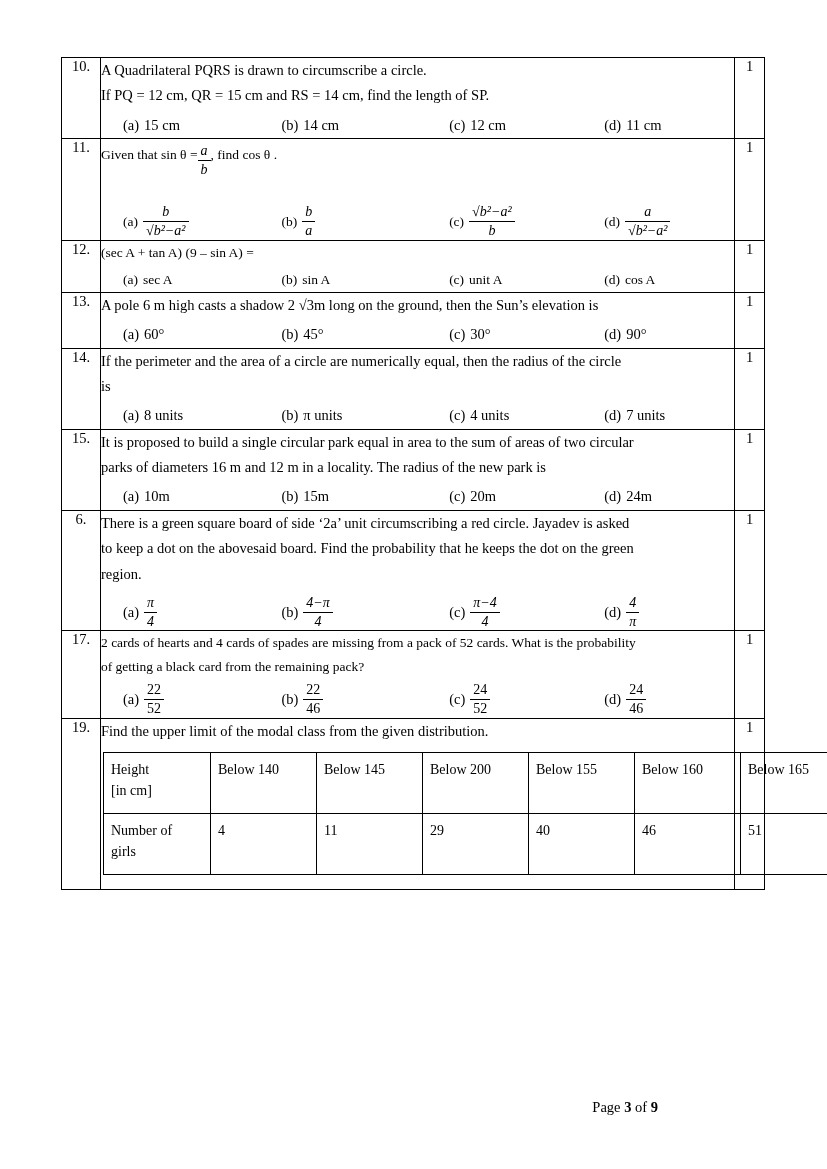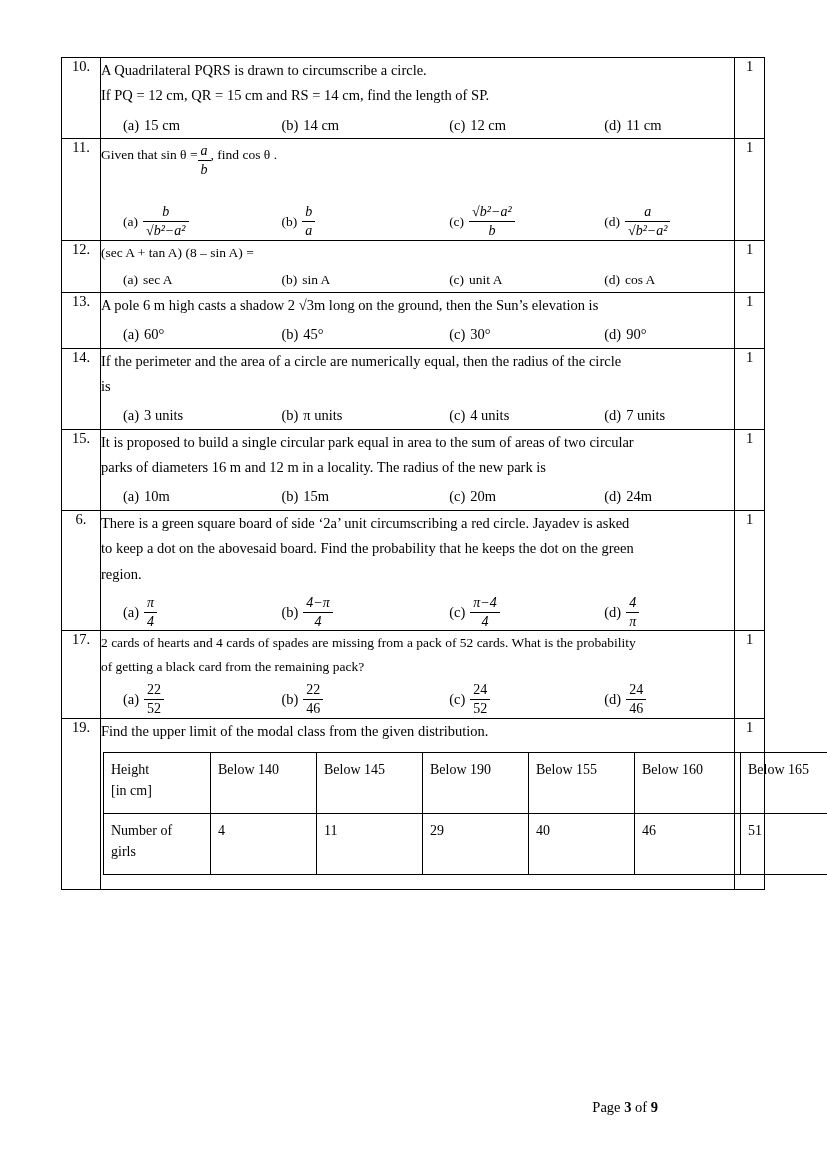--- a/index.html
+++ b/index.html
@@ -206,21 +206,21 @@
             </span>
           </div>
         </div>
       </td>
       <td class="marks">1</td>
     </tr>
 
     <tr>
       <td class="num">12.</td>
       <td class="body">
-        <span class="stem small-serif">(sec A + tan A) (8 – sin A) =</span>
+        <span class="stem small-serif">(sec A + tan A) (9 – sin A) =</span>
         <div class="opts first">
           <div class="opt o1">
             <span class="lab small-serif">(a)</span>
             <span class="small-serif">sec A</span>
           </div>
           <div class="opt o2">
             <span class="lab small-serif">(b)</span>
             <span class="small-serif">sin A</span>
           </div>
           <div class="opt o3">
@@ -263,21 +263,21 @@
     </tr>
 
     <tr>
       <td class="num">14.</td>
       <td class="body">
         <span class="stem">If the perimeter and the area of a circle are numerically equal, then the radius of the circle</span>
         <span class="stem">is</span>
         <div class="opts first">
           <div class="opt o1">
             <span class="lab">(a)</span>
-            <span>3 units</span>
+            <span>8 units</span>
           </div>
           <div class="opt o2">
             <span class="lab">(b)</span>
             <span>π units</span>
           </div>
           <div class="opt o3">
             <span class="lab">(c)</span>
             <span>4 units</span>
           </div>
           <div class="opt o4">
@@ -401,21 +401,21 @@
         <span class="stem">Find the upper limit of the modal class from the given distribution.</span>
         <table class="dist">
           <tbody>
                 <tr>
             <td class="dhead">
               <div>Height</div>
               <div class="tiny">[in cm]</div>
             </td>
             <td class="dcell">Below 140</td>
             <td class="dcell">Below 145</td>
-            <td class="dcell">Below 190</td>
+            <td class="dcell">Below 200</td>
             <td class="dcell">Below 155</td>
             <td class="dcell">Below 160</td>
             <td class="dcell">Below 165</td>
           </tr>
           <tr>
             <td class="dhead">
               <div>Number of</div>
               <div>girls</div>
             </td>
             <td class="dcell">4</td>

